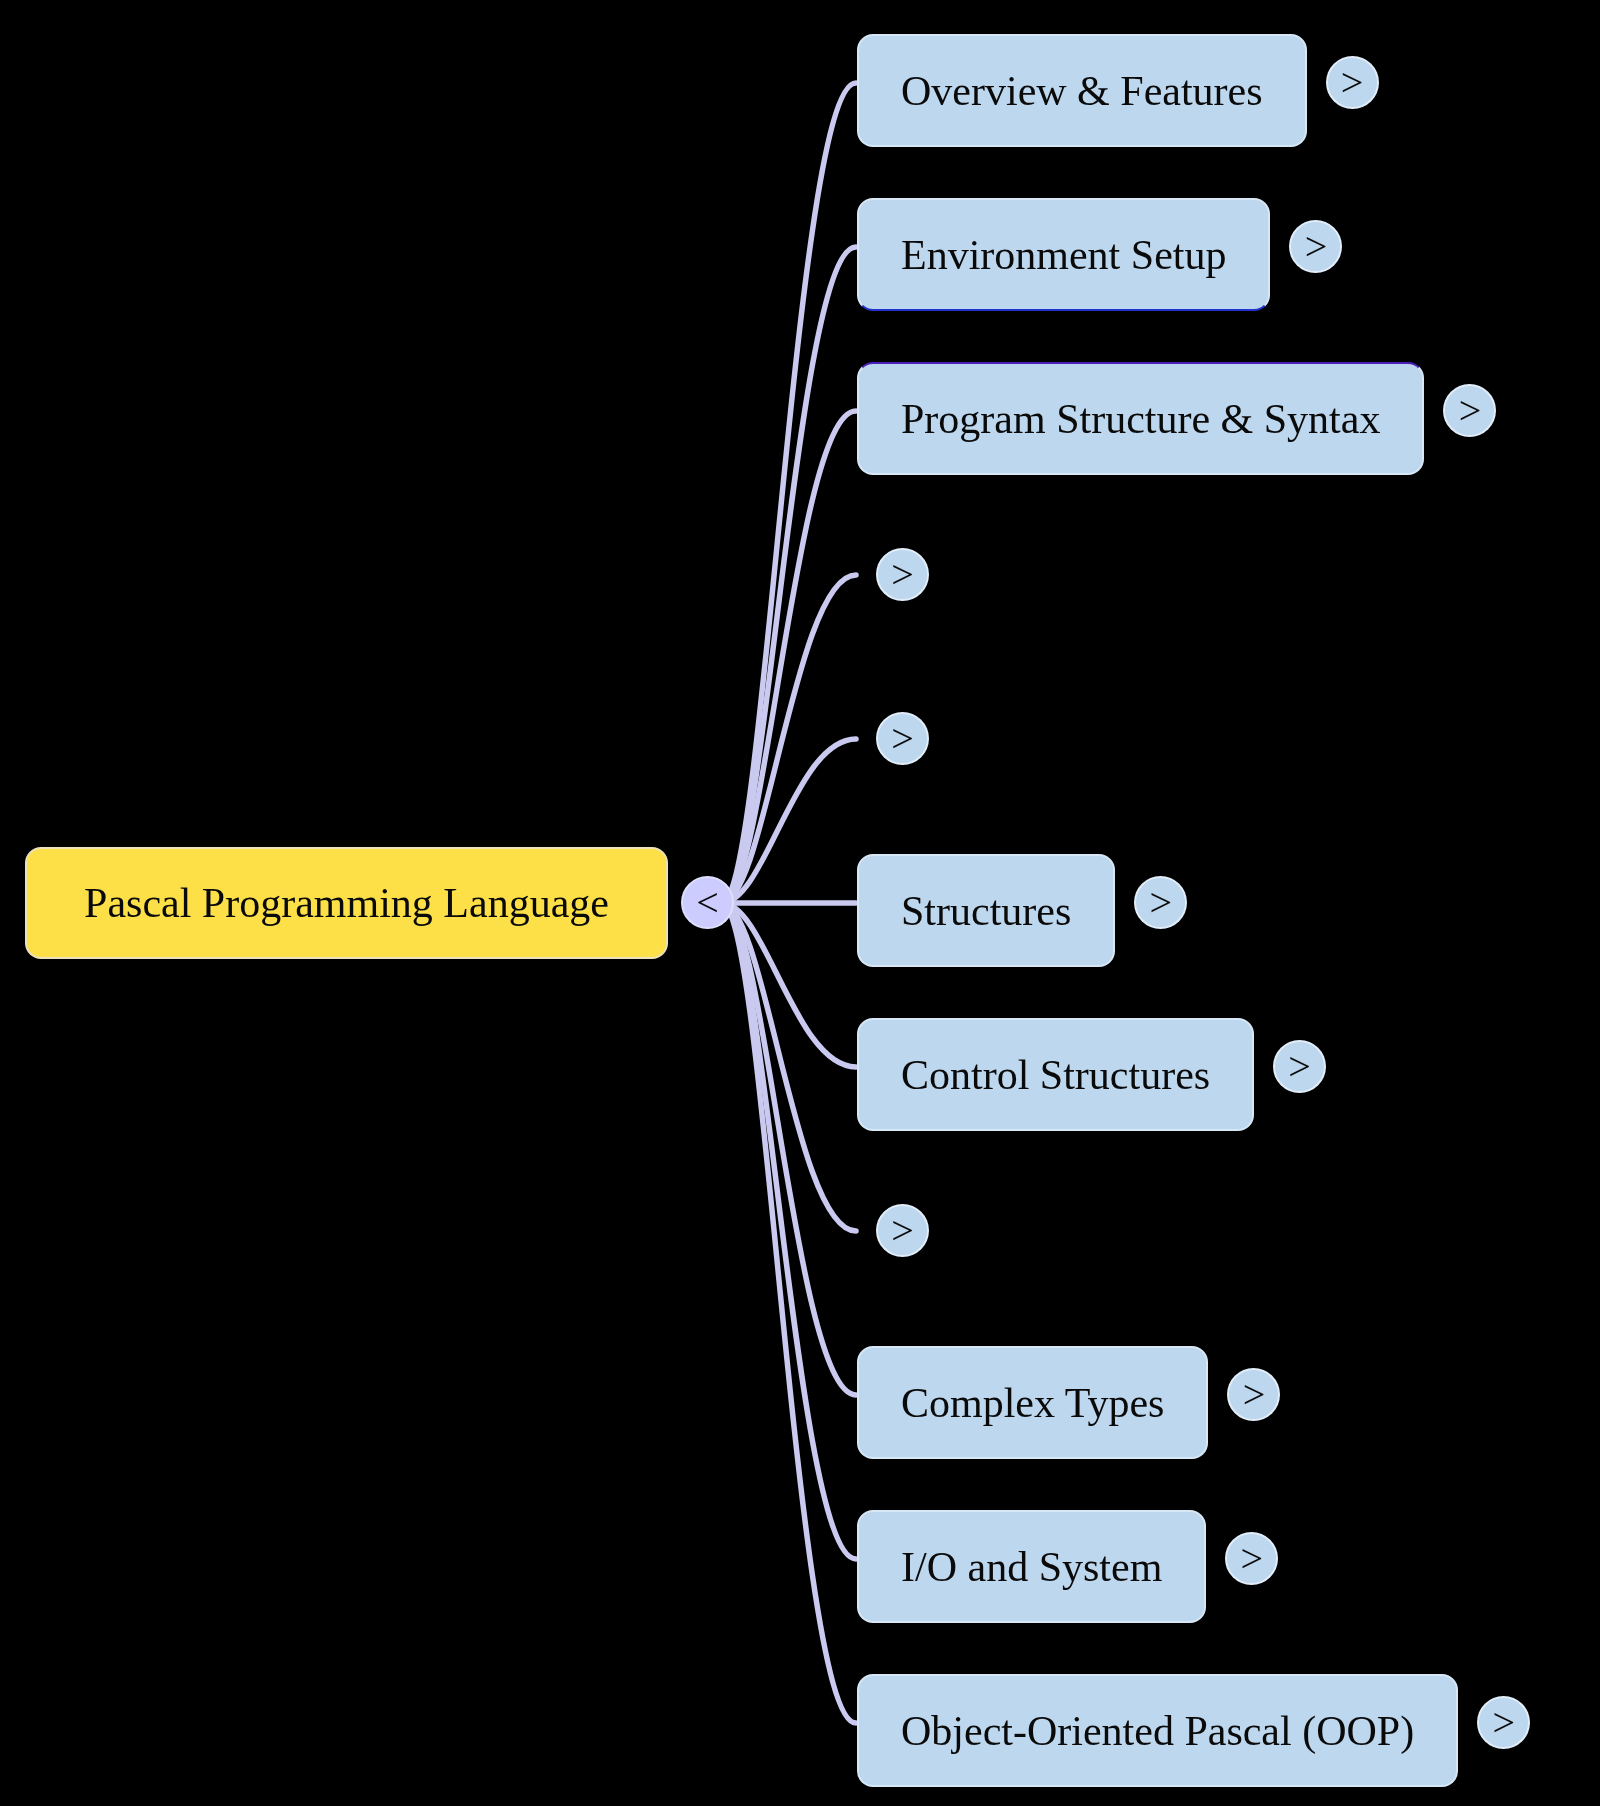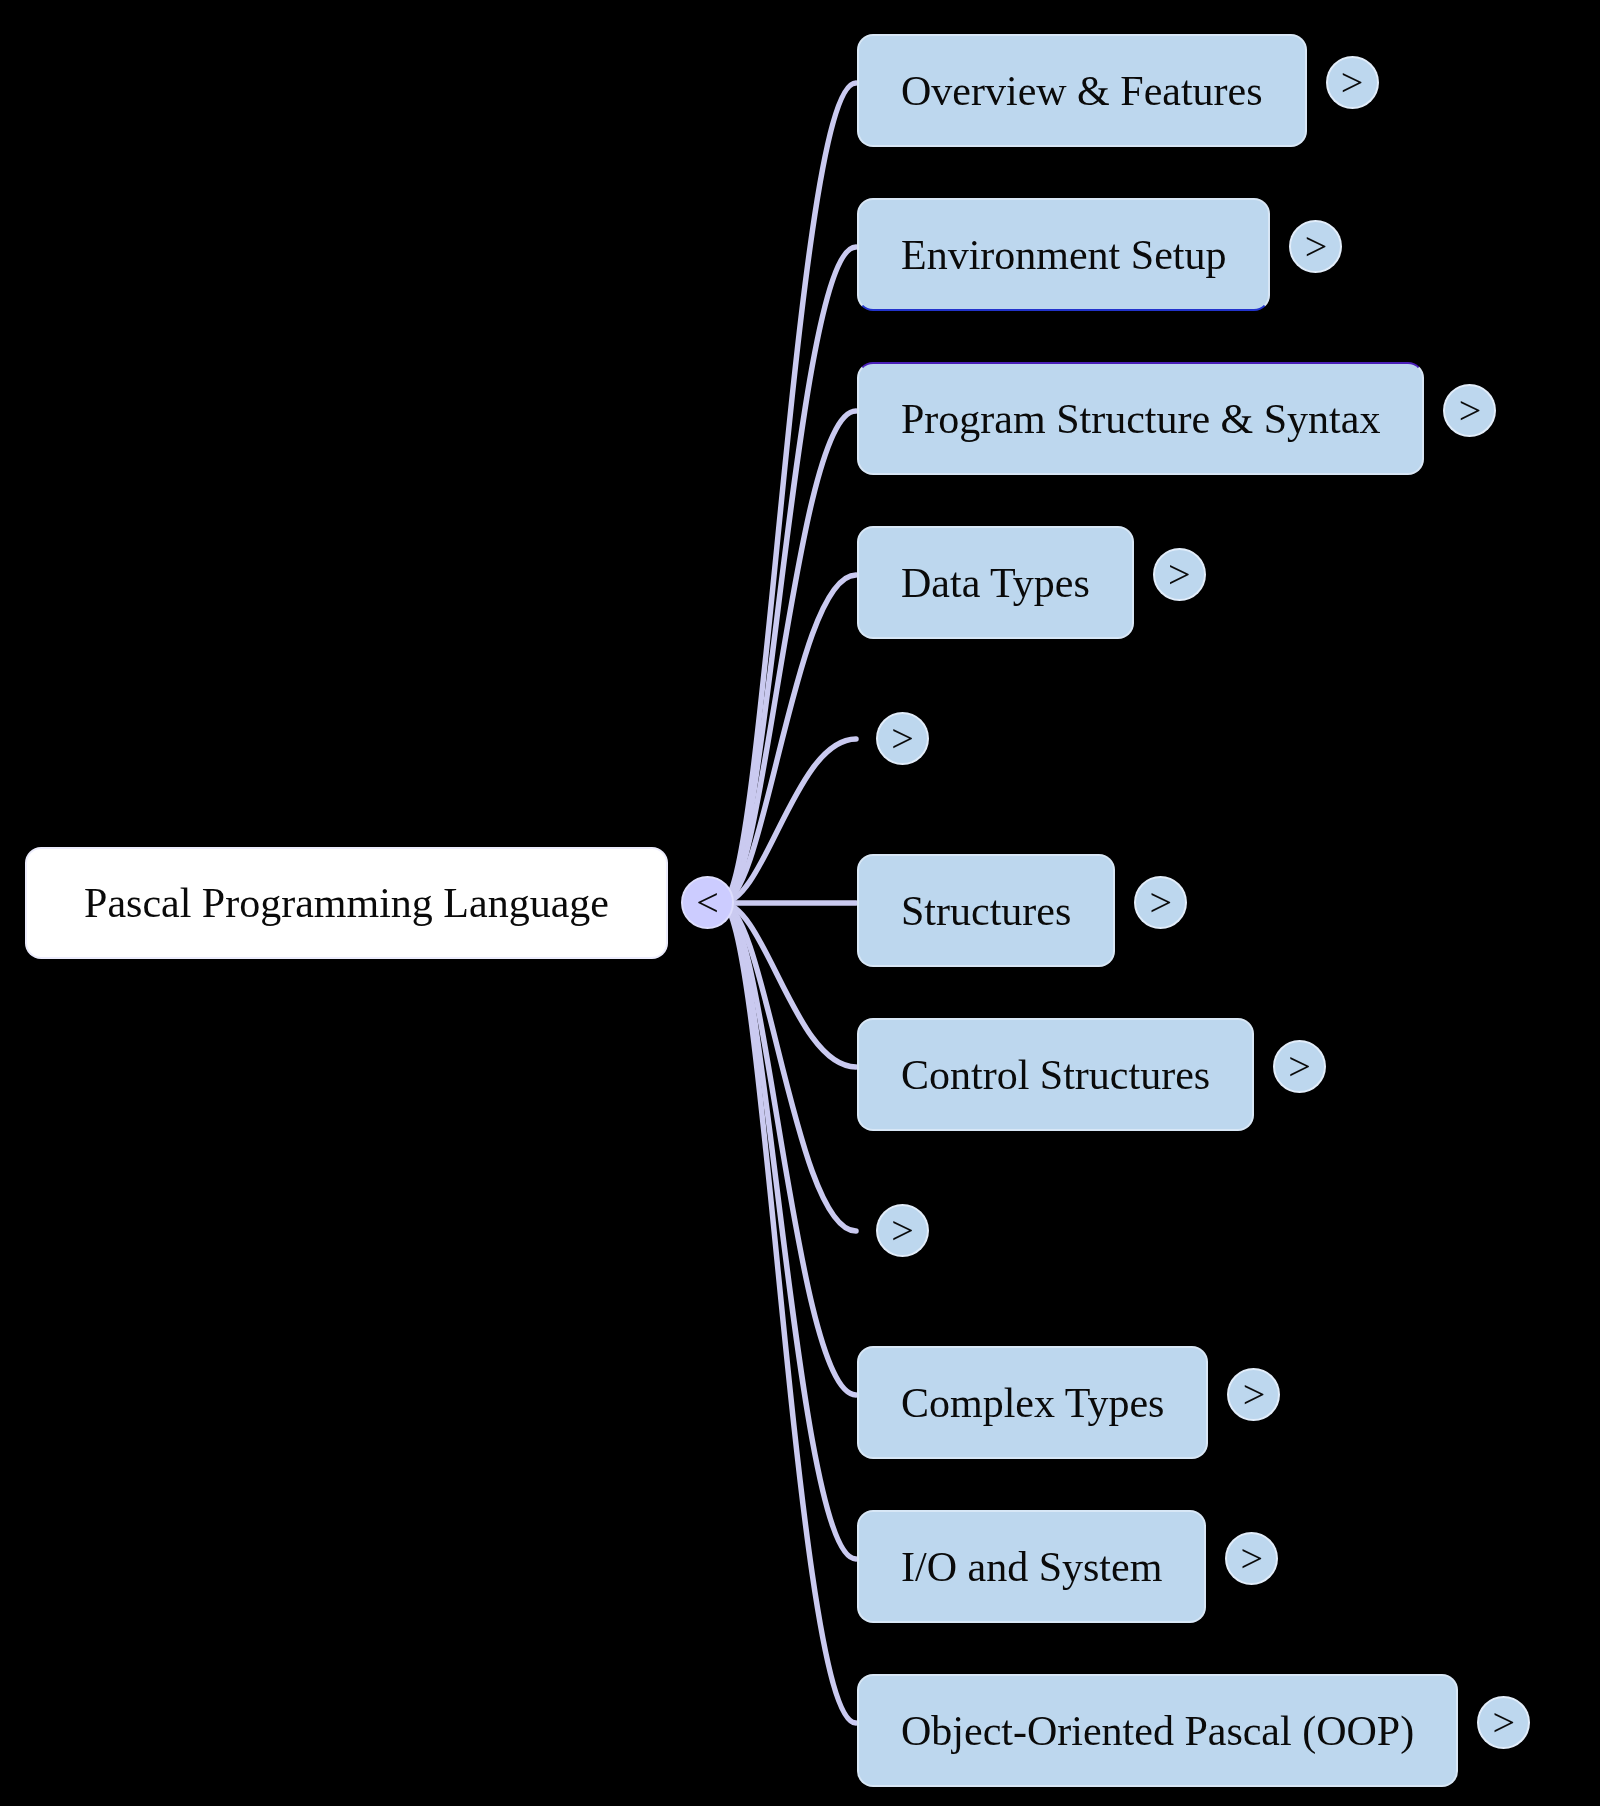--- a/index.html
+++ b/index.html
@@ -5,21 +5,21 @@
   html,body{margin:0;padding:0;background:#000;}
   .canvas{
     position:relative;width:1600px;height:1806px;background:#000;
     font-family:"Liberation Serif", serif;color:#0a0a0a;overflow:hidden;
   }
   .edges{position:absolute;left:0;top:0;width:1600px;height:1806px;}
   .edges path{fill:none;stroke:#cacaf0;stroke-width:5.5;stroke-linecap:round;}
 
   .root{
     position:absolute;left:25px;top:847px;width:643px;height:112px;
-    background:#ffffff;border:2px solid rgba(226,226,250,0.65);border-radius:16px;
+    background:#fde047;border:2px solid rgba(226,226,250,0.65);border-radius:16px;
     display:flex;align-items:center;justify-content:center;
     font-size:42px;white-space:nowrap;box-sizing:border-box;
   }
   .root-circle{
     position:absolute;left:681px;top:876px;width:53px;height:53px;
     background:#ccccff;border:2px solid rgba(226,226,252,0.8);border-radius:50%;
     display:flex;align-items:center;justify-content:center;
     font-size:40px;line-height:1;box-sizing:border-box;
   }
 
@@ -74,21 +74,20 @@
     <div class="box acc-bottom">Environment Setup</div>
     <div class="circle">&gt;</div>
   </div>
 
   <div class="row r2">
     <div class="box acc-top">Program Structure &amp; Syntax</div>
     <div class="circle">&gt;</div>
   </div>
 
   <div class="row r3">
-    <div class="box">Data Types</div>
     <div class="circle">&gt;</div>
   </div>
 
   <div class="row r4">
     <div class="circle">&gt;</div>
   </div>
 
   <div class="row r5">
     <div class="box">Structures</div>
     <div class="circle">&gt;</div>

